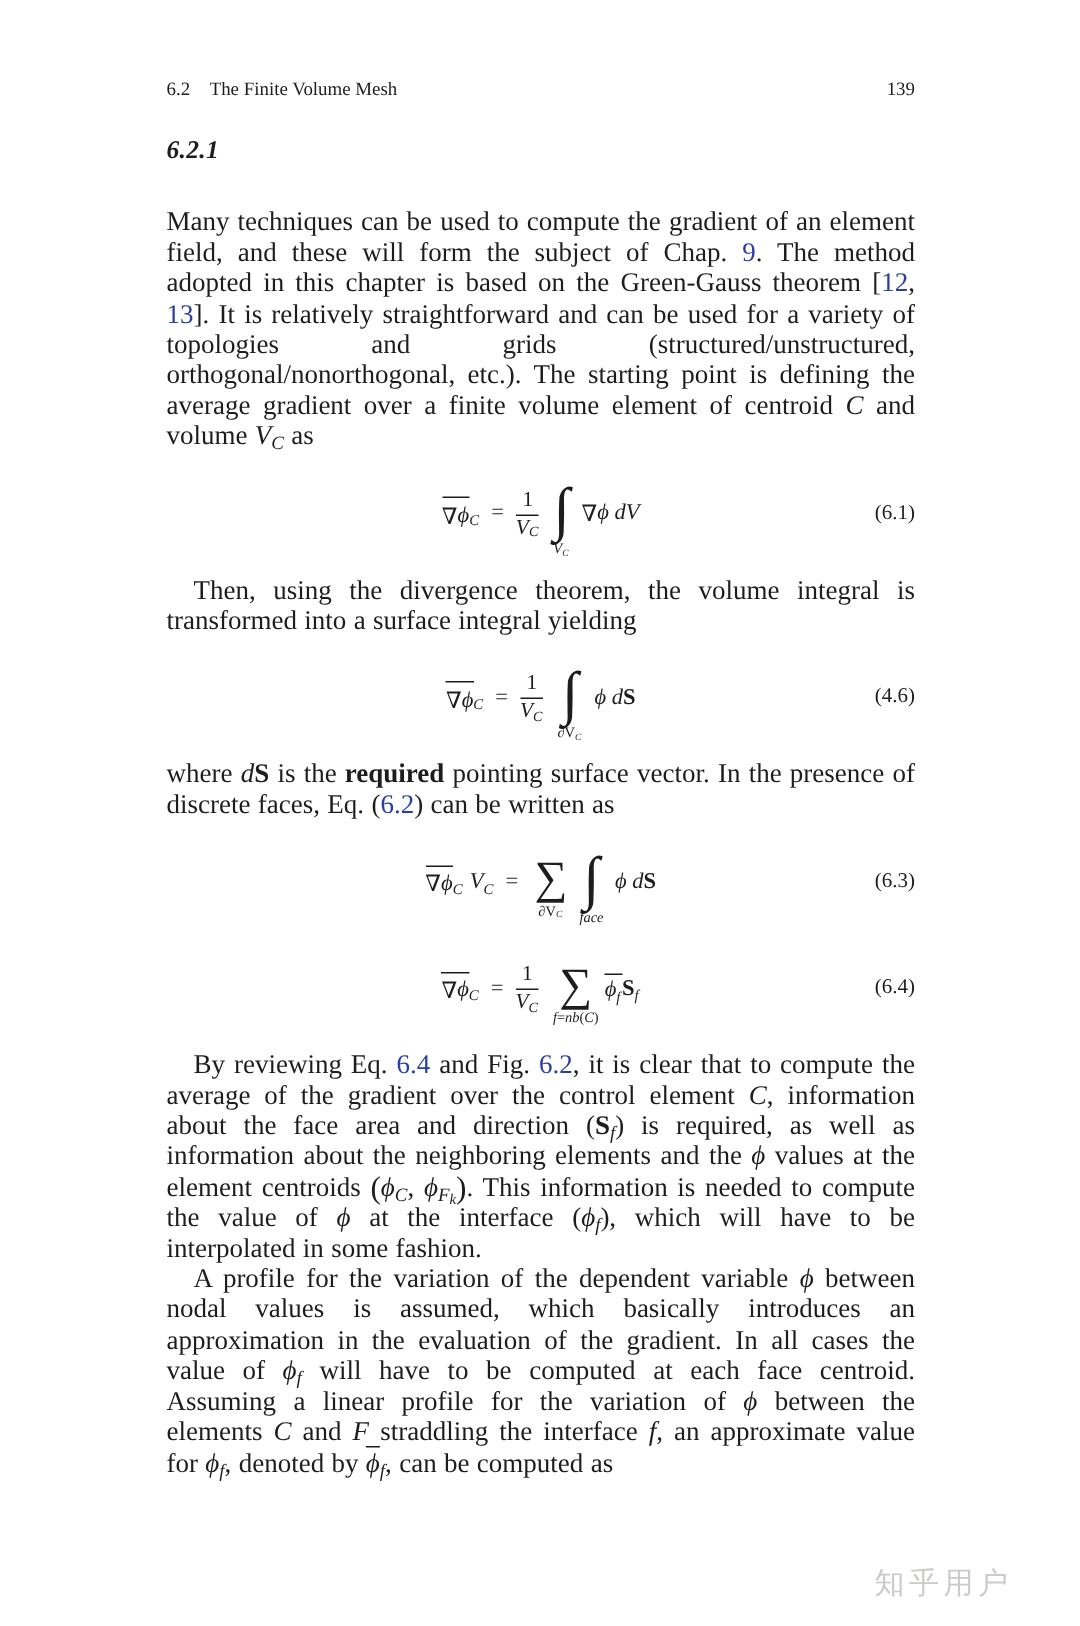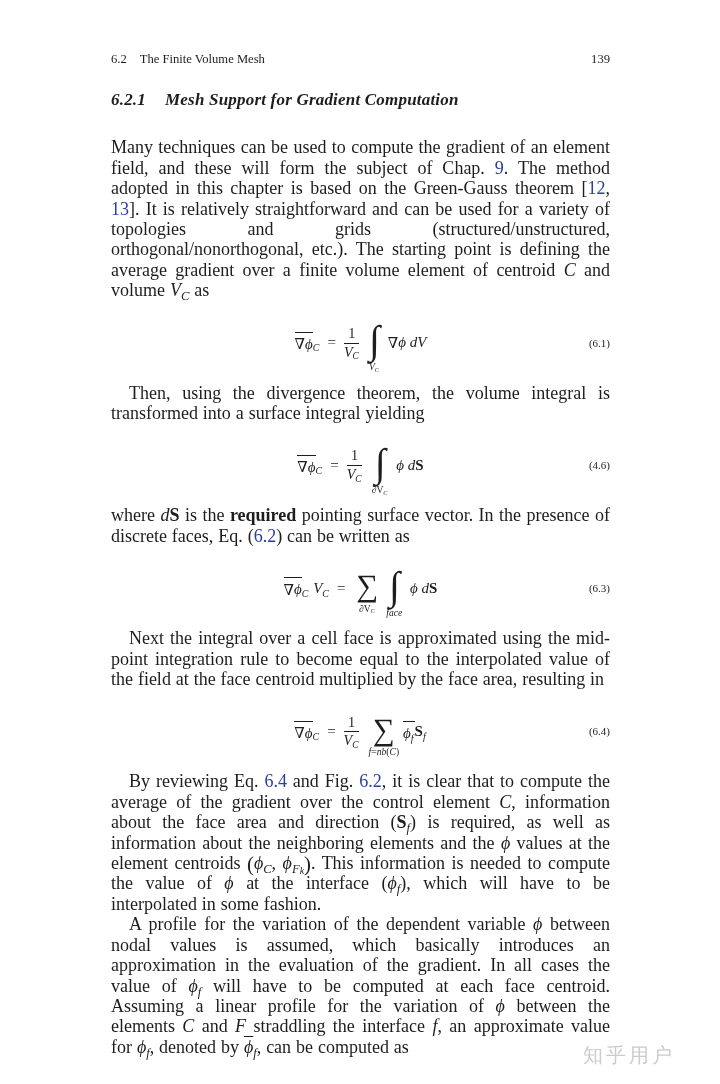--- a/index.html
+++ b/index.html
@@ -44,21 +44,21 @@
   
   .equation{
     position:relative;
     display:flex;justify-content:center;align-items:center;
     margin:13px 0 11px 0;
     min-height:58px;
     font-size:15px;
   }
   .eq-num{
     position:absolute;right:0;top:50%;transform:translateY(-50%);
-    font-size:11px;
+    font-size:14px;
   }
   .m-row{display:inline-flex;align-items:center;}
   .m-t{white-space:pre;}
   .m-it{font-style:italic;}
   .m-rm{font-style:normal;}
   .m-bf{font-weight:bold;font-style:normal;}
   .m-rel{margin:0 7px;}
   .m-int{font-size:265%;line-height:0.95;font-style:normal;}
   .m-sum{font-size:205%;line-height:0.95;font-style:normal;}
   .m-frac{display:inline-flex;flex-direction:column;align-items:center;margin:0 5px 0 1px;font-size:95%;}
@@ -86,21 +86,20 @@
 
   <div class="running-head">
     <span>
       <span class="rh-num">6.2</span><span>The Finite Volume Mesh</span>
     </span>
     <span>139</span>
   </div>
 
   <h2 class="sec-heading">
     <span class="h-num">6.2.1</span>
-    <span>Mesh Support for Gradient Computation</span>
   </h2>
 
   <div id="body-content">
       <p class="para"><span>Many techniques can be used to compute the gradient of an element field, and these will form the subject of Chap. </span><a class="r-a" href="#">9</a><span>. The method adopted in this chapter is based on the Green-Gauss theorem [</span><a class="r-a" href="#">12</a><span>, </span><a class="r-a" href="#">13</a><span>]. It is relatively straightforward and can be used for a variety of topologies and grids (structured/unstructured, orthogonal/nonorthogonal, etc.). The starting point is defining the average gradient over a finite volume element of centroid </span><span class="r-i">C</span><span> and volume </span><span class="r-i">V</span><span class="r-i r-sub">C</span><span> as</span></p>
       <div class="equation">
         <span class="eq-body"><span class="m-row">
             <span class="m-ovl">
               <span class="m-row">
                 <span class="m-t m-rm">∇</span>
                 <span class="m-t m-it">ϕ</span>
@@ -220,21 +219,20 @@
             <span class="m-t m-rm"> </span>
             <span class="m-t m-it">ϕ</span>
             <span class="m-t m-rm"> </span>
             <span class="m-row">
               <span class="m-t m-it">d</span>
               <span class="m-t m-bf">S</span>
             </span>
           </span></span>
         <span class="eq-num">(6.3)</span>
       </div>
-      <p class="para indent"><span>Next the integral over a cell face is approximated using the mid-point integration rule to become equal to the interpolated value of the field at the face centroid multiplied by the face area, resulting in</span></p>
       <div class="equation">
         <span class="eq-body"><span class="m-row">
             <span class="m-ovl">
               <span class="m-row">
                 <span class="m-t m-rm">∇</span>
                 <span class="m-t m-it">ϕ</span>
               </span>
             </span>
             <span class="m-subscript">
               <span class="m-t m-it">C</span>

